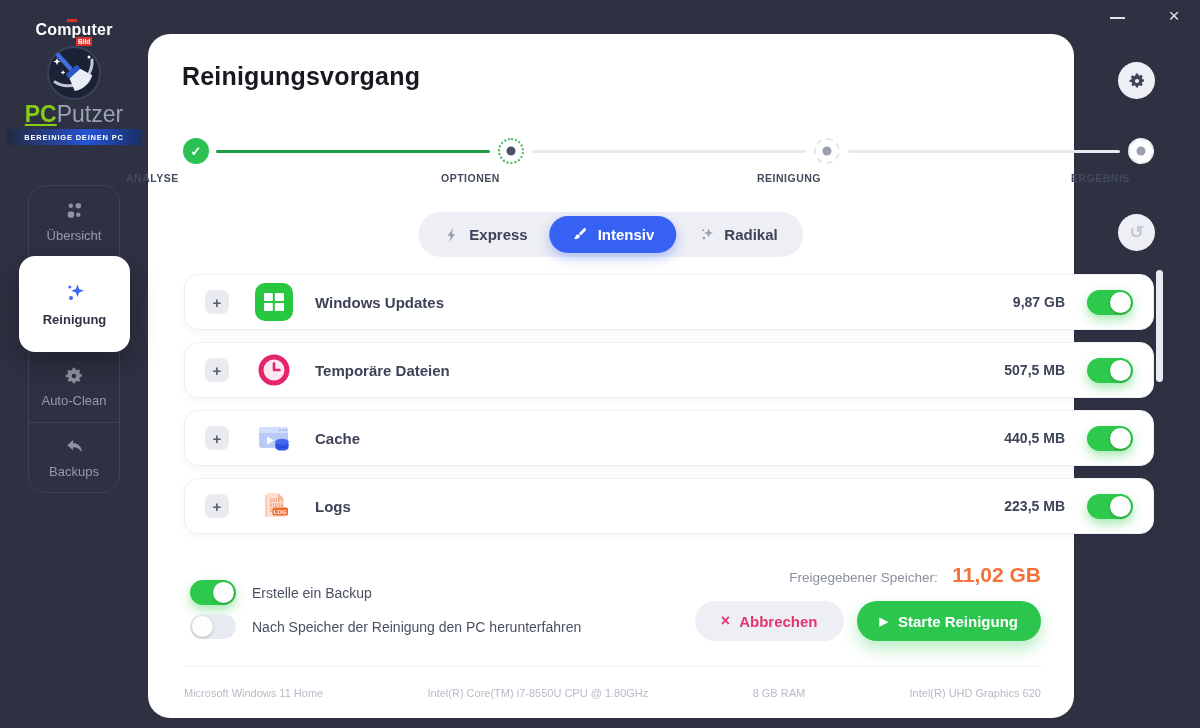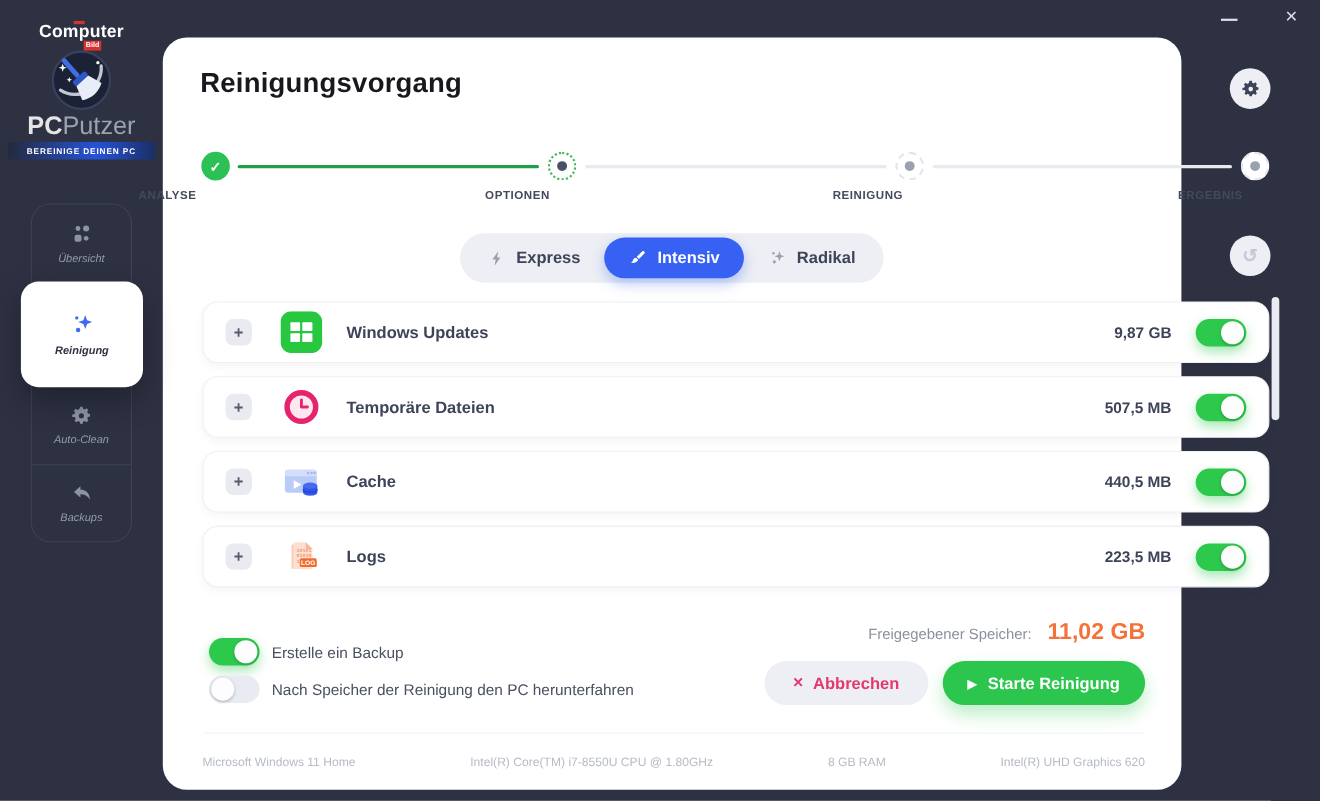--- a/index.html
+++ b/index.html
@@ -10,30 +10,30 @@
   .win-min { position:absolute; left:1110px; top:17px; width:15px; height:2px; background:#dfe2ea; cursor:pointer; }
   .win-close { position:absolute; left:1161px; top:3px; width:26px; height:26px; color:#dfe2ea; font-size:19px; line-height:26px; text-align:center; cursor:pointer; }
 
   
   .sidebar { position:absolute; left:0; top:0; width:148px; height:728px; }
   .brand-computer { position:absolute; left:0; right:0; top:21px; text-align:center; color:#fff; font-size:16px; font-weight:800; letter-spacing:.2px; }
   .brand-overline { position:absolute; left:67px; top:19px; width:10px; height:2.5px; background:#d6332f; }
   .bild-badge { position:absolute; left:76px; top:37px; background:#d6332f; color:#fff; font-size:6.5px; font-weight:700; padding:1px 2px; z-index:3; }
   .broom-wrap { position:absolute; left:43px; top:42px; z-index:2; }
   .brand-name { position:absolute; left:0; right:0; top:101px; text-align:center; font-size:23px; z-index:2;}
-  .brand-name .b { color:#e5e5e5; font-weight:800; }
+  .brand-name .b { color:#84cc16; font-weight:800;text-decoration:underline; }
   .brand-name .l { color:#9aa3b0; font-weight:300; }
   .brand-tagline { position:absolute; left:7px; top:129px; width:134px; height:16px; line-height:17px; text-align:center;
     background:linear-gradient(90deg,#232a3e 0%,#2653d6 60%,#1a2f66 100%);
     color:#fff; font-size:7.5px; font-weight:700; letter-spacing:.8px; }
 
   .nav { position:absolute; left:28px; top:185px; width:92px; border:1px solid #3d4254; border-radius:18px; }
   .nav-item { height:70px; display:flex; flex-direction:column; align-items:center; justify-content:center; gap:7px; cursor:pointer; }
   .nav-item + .nav-item { border-top:1px solid #3d4254; }
-  .nav-item .lbl { font-size:10px; color:#959bab;font-style:italic; }
+  .nav-item .lbl { font-size:13px; color:#959bab; }
   .nav-item svg { display:block; }
   .nav-item.active { height:96px; width:111px; margin-left:-10px; background:#fff; border-radius:16px; border-top:none;
     box-shadow:0 12px 28px rgba(0,0,0,.3); position:relative; z-index:2; }
   .nav-item.active + .nav-item { border-top:none; }
   .nav-item.active .lbl { color:#2e3342; font-weight:600; }
 
   
   .card { position:absolute; left:148px; top:34px; width:926px; height:684px; background:#fff; border-radius:22px; }
   .page-title { position:absolute; left:34px; top:28px; font-size:25px; font-weight:600; color:#17191f; letter-spacing:.2px; }
   .round-btn { position:absolute; width:37px; height:37px; border-radius:50%; background:#edeff4; display:flex; align-items:center; justify-content:center; cursor:pointer; }
@@ -72,21 +72,21 @@
 
   
   .switch { width:46px; height:25px; border-radius:13px; position:relative; flex:none; cursor:pointer; }
   .switch.on { background:#2dc94c; box-shadow:0 5px 11px rgba(45,201,76,.42); }
   .switch.off { background:#e8ebf1; }
   .knob { position:absolute; top:2px; width:21px; height:21px; border-radius:50%; background:#fdfdfe; box-shadow:0 1px 3px rgba(0,0,0,.25); }
   .on .knob { right:2px; } .off .knob { left:2px; }
 
   
   .options { position:absolute; left:42px; top:546px; }
-  .opt-row { display:flex; align-items:center; gap:11px; margin-bottom:9px; }
+  .opt-row { display:flex; align-items:center; gap:16px; margin-bottom:9px; }
   .opt-label { font-size:14px; color:#4a5062; }
 
   .summary { position:absolute; right:33px; top:529px; text-align:right; }
   .summary .lab { font-size:13.5px; color:#8b90a0; }
   .summary .val { font-size:21px; font-weight:800; color:#f4713a; margin-left:10px; }
 
   .actions { position:absolute; right:33px; top:567px; display:flex; gap:13px; }
   .btn { height:40px; border-radius:20px; display:flex; align-items:center; font-size:15px; font-weight:700; cursor:pointer; border:none; }
   .btn-cancel { background:#edeff4; color:#e3376e; padding:0 26px; }
   .btn-cancel .x { font-size:16px; margin-right:9px; font-weight:700; }

